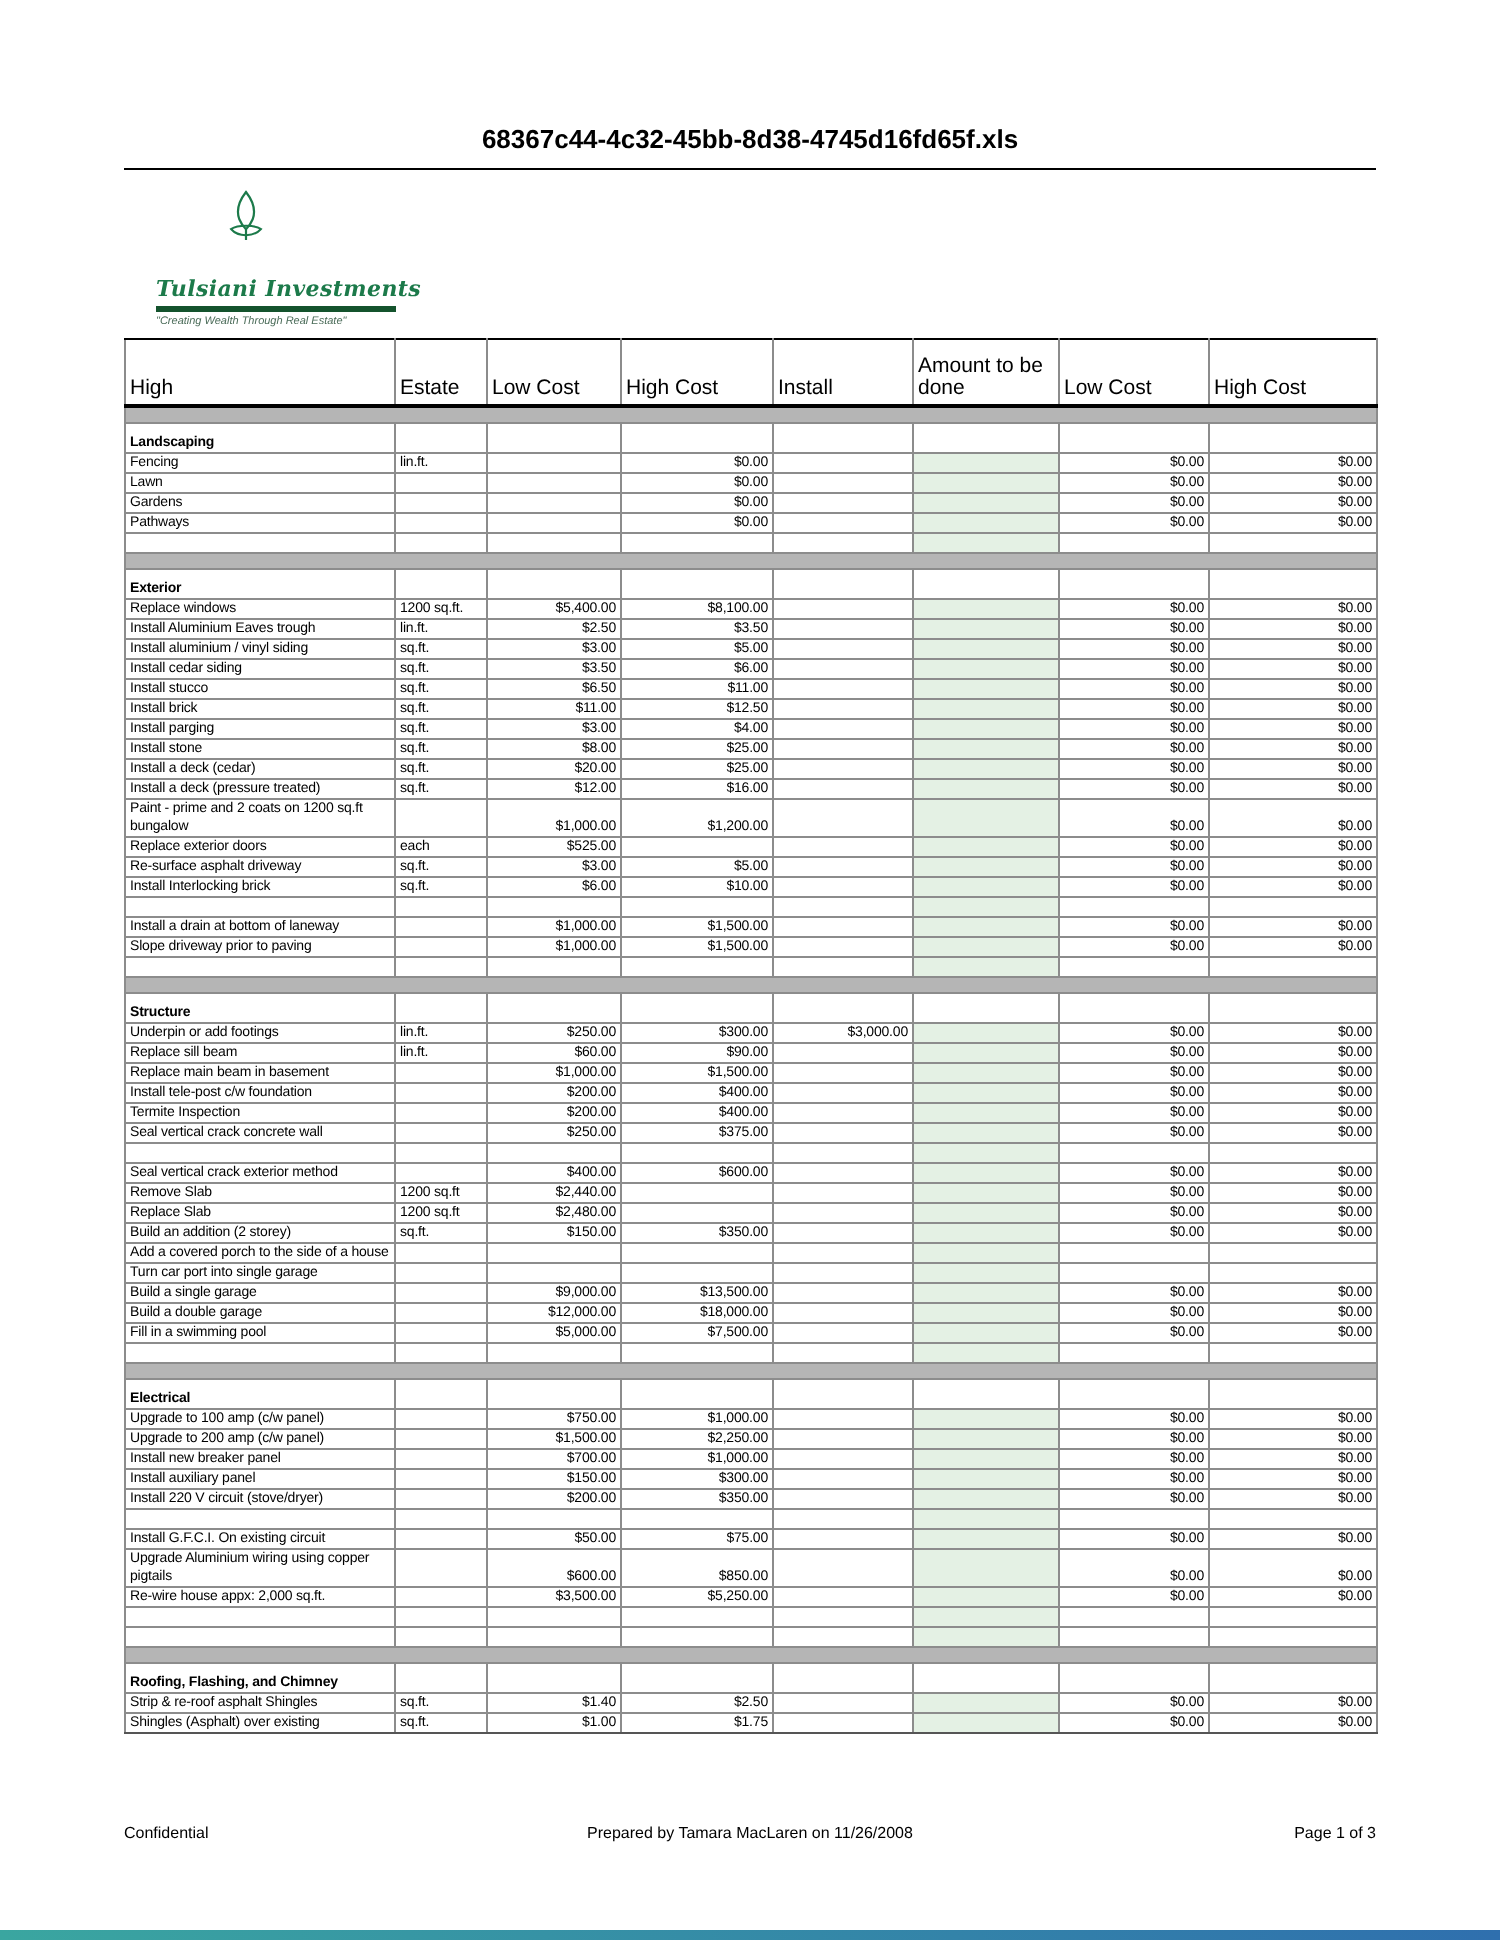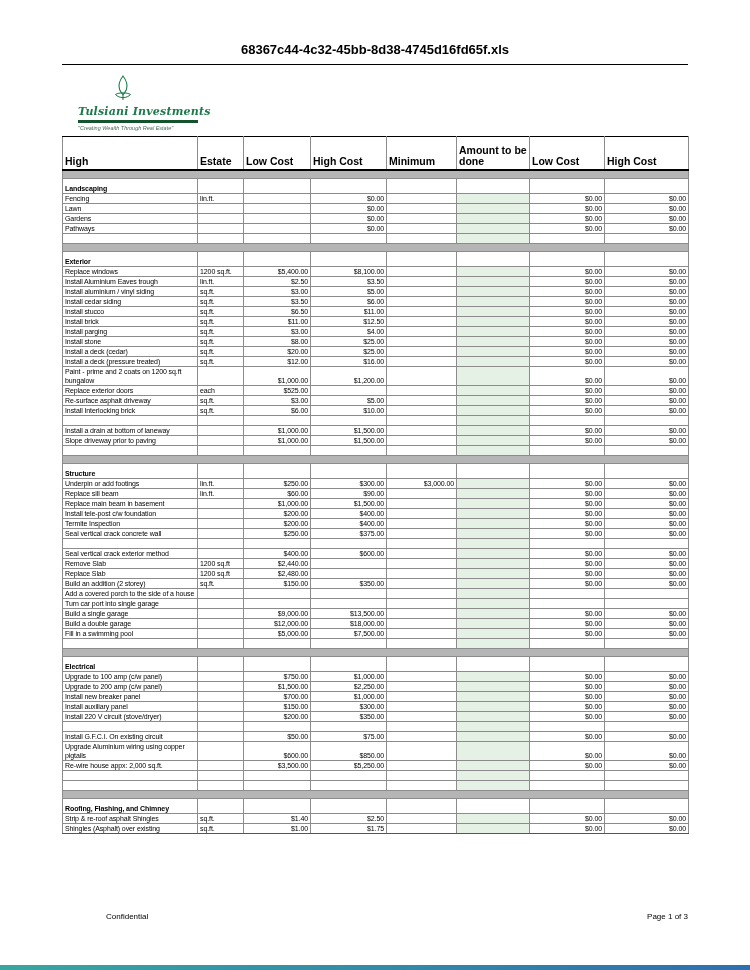--- a/index.html
+++ b/index.html
@@ -1,45 +1,45 @@
 <!DOCTYPE html>
 <html><head>
 <meta charset="utf-8">
 <style>
   html,body{margin:0;padding:0;}
   body{
     width:750px;height:970px;background:#ffffff;position:relative;overflow:hidden;
     font-family:"Liberation Sans",sans-serif;color:#000;
   }
-  .page-title{padding-top:42px;text-align:center;font-size:13px;font-weight:bold;}
+  .page-title{padding-top:42px;text-align:center;font-size:13px;font-weight:bold;margin-top:20px;}
   .title-rule{border:none;border-top:1px solid #000;margin:7px 62px 0 62px;}
   .logo{margin:10px 0 4px 78px;width:170px;}
   .logo-icon{display:block;margin-left:34px;}
   .logo-name{
     font-family:"DejaVu Serif",serif;font-style:italic;font-weight:bold;
-    font-size:11px;color:#1c7a4a;letter-spacing:.2px;display:block;margin-top:0;
+    font-size:11px;color:#1c7a4a;letter-spacing:.2px;display:block;margin-top:12px;
   }
   .logo-bar{height:3px;background:#14532d;width:120px;margin:2px 0 2px 0;}
   .logo-tagline{font-size:5.5px;color:#4a6b58;font-style:italic;display:block;}
   table.cost{border-collapse:collapse;table-layout:fixed;margin:5px 0 0 62px;width:626px;}
   table.cost th,table.cost td{border:1px solid #8c8c8c;padding:0 2px;overflow:hidden;}
   table.cost th{
-    font-size:10.5px;font-weight:bold;text-align:left;vertical-align:bottom;
+    font-size:10.5px;font-weight:normal;text-align:left;vertical-align:bottom;
     height:30px;line-height:11px;padding-bottom:2px;background:#fff;
     border-top:1px solid #000;border-bottom:2px solid #000;
   }
   table.cost td{font-size:7px;line-height:9px;height:9px;vertical-align:bottom;letter-spacing:-0.1px;}
   tr.gray-row td{background:#b5b5b5;height:7px;padding:0;}
   tr.section-title-row td{height:14px;}
   td.section-title{font-size:10.5px;font-weight:bold;line-height:12px;letter-spacing:0;}
   td.num{text-align:right;white-space:nowrap;}
   td.units{white-space:nowrap;}
   td.amount{background:#e4f1e4;}
   table.cost tr:last-child td{border-bottom:1px solid #555;}
-  .footer{position:absolute;left:62px;right:62px;top:912px;font-size:8px;height:12px;margin-left:44px;}
+  .footer{position:absolute;left:62px;right:62px;top:912px;font-size:8px;height:12px;}
   .footer .center{position:absolute;left:0;right:0;text-align:center;}
   .footer .right{position:absolute;right:0;top:0;}
   .bottom-bar{position:absolute;left:0;right:0;bottom:0;height:5px;
     background:linear-gradient(90deg,#3aa6a0,#2f6fae);}
 </style>
 </head>
 <body>
 
 <div class="page-title">68367c44-4c32-45bb-8d38-4745d16fd65f.xls</div>
 <hr class="title-rule">
@@ -67,21 +67,21 @@
       <col style="width:73px">
       <col style="width:75px">
       <col style="width:84px">
   </colgroup>
   <tbody id="cost-body">
       <tr>
         <th>High</th>
         <th>Estate</th>
         <th>Low Cost</th>
         <th>High Cost</th>
-        <th>Minimum</th>
+        <th>Install</th>
         <th>Amount to be done</th>
         <th>Low Cost</th>
         <th>High Cost</th>
       </tr>
       <tr class="gray-row">
         <td colspan="8"></td>
       </tr>
       <tr class="section-title-row">
         <td class="section-title">Landscaping</td>
         <td></td>
@@ -672,16 +672,17 @@
         <td class="num"></td>
         <td class="num amount"></td>
         <td class="num">$0.00</td>
         <td class="num">$0.00</td>
       </tr>
     </tbody>
 </table>
 
 <div class="footer">
   <span>Confidential</span>
+  <span class="center">Prepared by Tamara MacLaren on 11/26/2008</span>
   <span class="right">Page 1 of 3</span>
 </div>
 
 <div class="bottom-bar"></div>
 
 </body></html>

